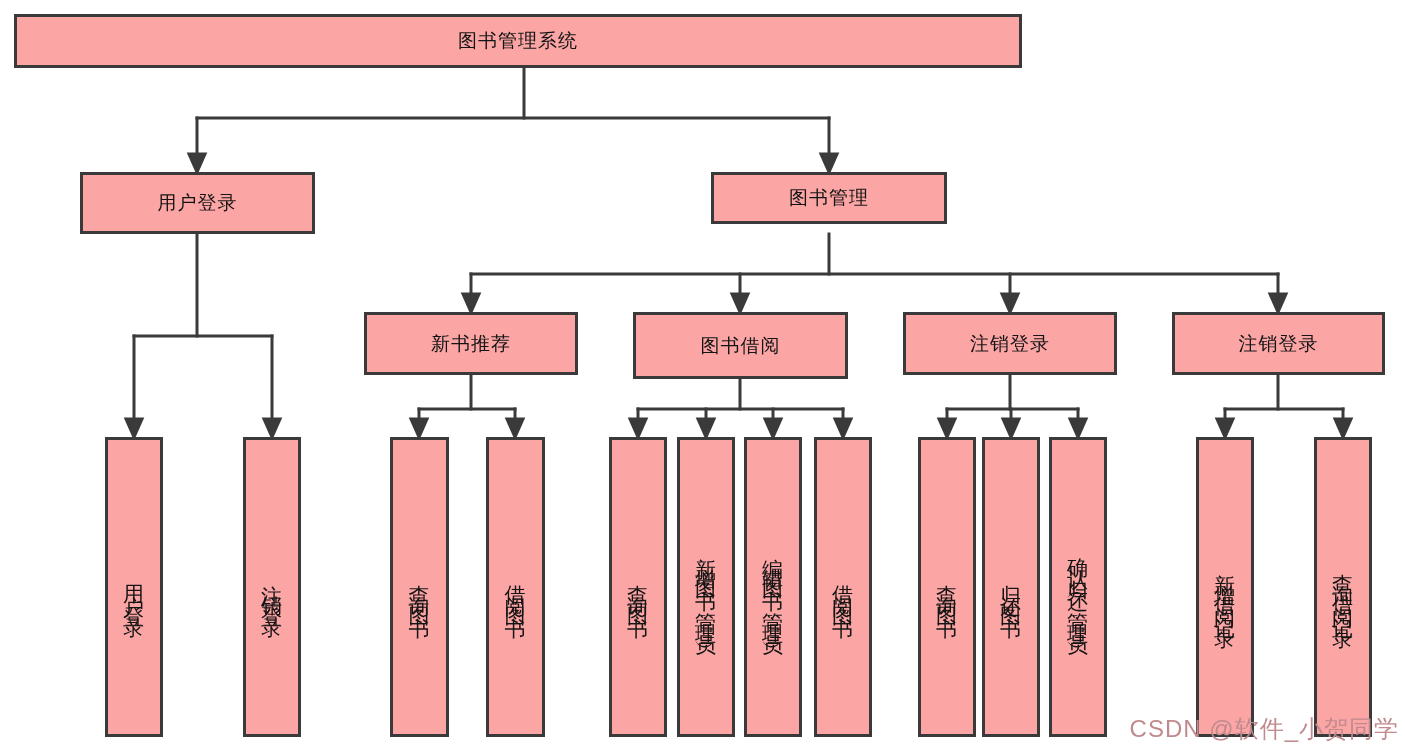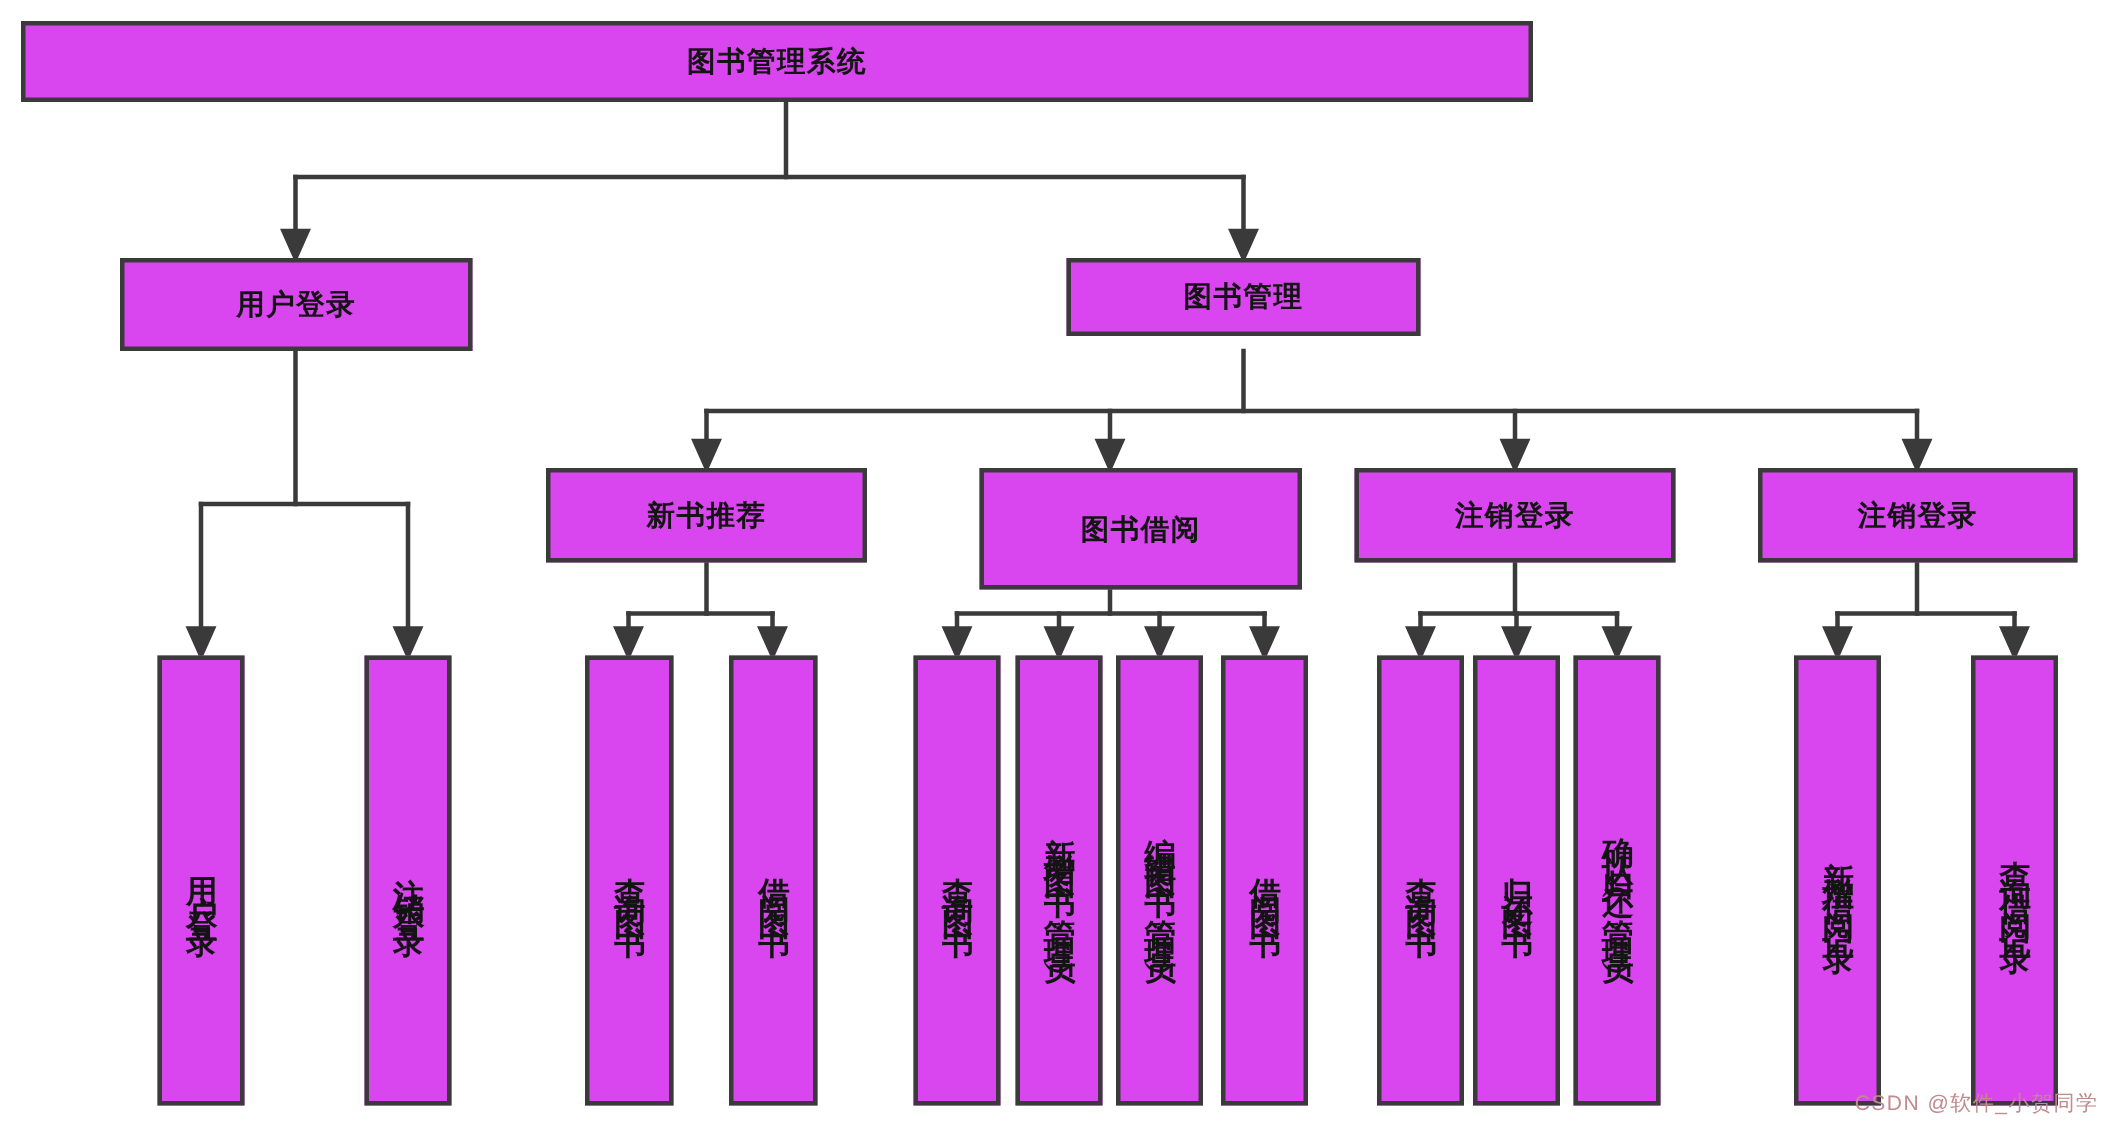--- a/index.html
+++ b/index.html
@@ -18,44 +18,43 @@
   .connectors {
     position: absolute;
     left: 0;
     top: 0;
     width: 1405px;
     height: 747px;
   }
   .node {
     position: absolute;
     box-sizing: border-box;
-    background: #d946ef;
+    background: #fca5a5;
     border: 3px solid var(--line, #3a3a3a);
     display: flex;
     align-items: center;
     justify-content: center;
     color: var(--text, #141414);
     font-size: 19px;
     letter-spacing: 1px;
     text-align: left;
-    font-weight: bold;
   }
   .node.v {
     writing-mode: vertical-rl;
     text-orientation: mixed;
     font-size: 21px;
     letter-spacing: 11px;
     line-height: 1;
     padding-top: 6px;
   }
   .watermark {
     position: absolute;
     right: 6px;
     bottom: 2px;
-    font-size: 14px;
+    font-size: 24px;
     color: var(--watermark, #c08a8e);
     letter-spacing: 1px;
     white-space: nowrap;
   }
 </style>
 </head>
 <body>
 
 <div class="canvas">
 
@@ -122,21 +121,21 @@
       <path d="M1335,419 L1351,419 L1343,437 Z"></path>
     </g>
   </svg>
 
   <div class="node" style="left:14px; top:14px; width:1008px; height:54px;">图书管理系统</div>
 
   <div class="node" style="left:80px; top:172px; width:235px; height:62px;">用户登录</div>
   <div class="node" style="left:711px; top:172px; width:236px; height:52px;">图书管理</div>
 
   <div class="node" style="left:364px; top:312px; width:214px; height:63px;">新书推荐</div>
-  <div class="node" style="left:633px; top:312px; width:215px; height:81px;margin-left:20px;">图书借阅</div>
+  <div class="node" style="left:633px; top:312px; width:215px; height:67px;">图书借阅</div>
   <div class="node" style="left:903px; top:312px; width:214px; height:63px;">注销登录</div>
   <div class="node" style="left:1172px; top:312px; width:213px; height:63px;">注销登录</div>
 
   <div class="node v" style="left:105px; top:437px; width:58px; height:300px;">用户登录</div>
   <div class="node v" style="left:243px; top:437px; width:58px; height:300px;">注销登录</div>
 
   <div class="node v" style="left:390px; top:437px; width:59px; height:300px;">查询图书</div>
   <div class="node v" style="left:486px; top:437px; width:59px; height:300px;">借阅图书</div>
 
   <div class="node v" style="left:609px; top:437px; width:58px; height:300px;">查询图书</div>

